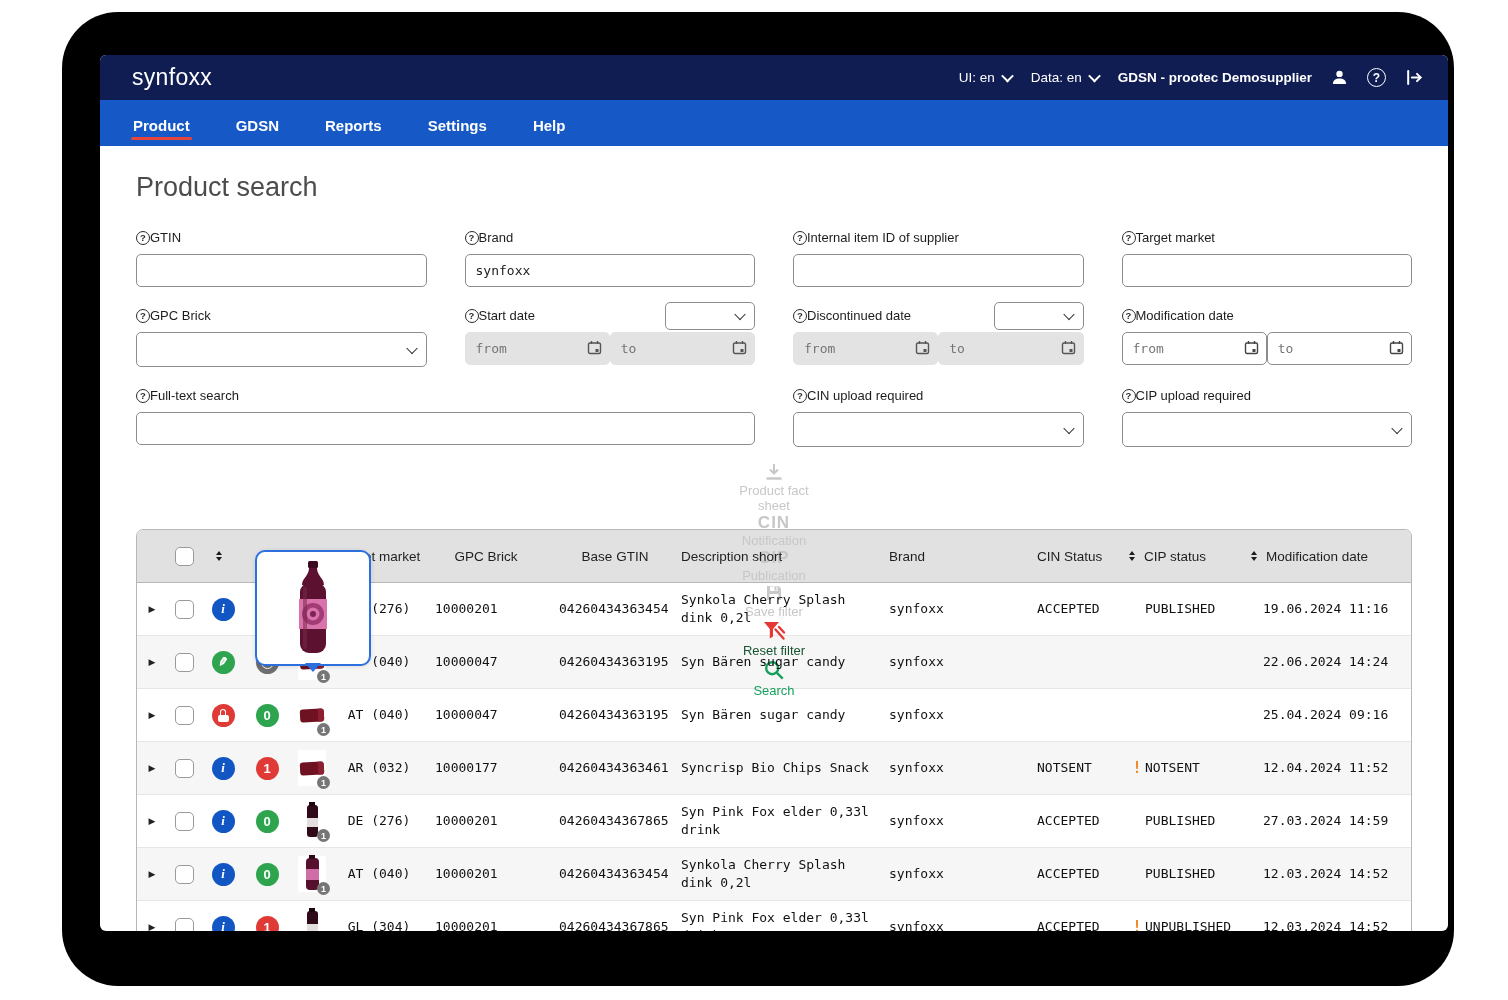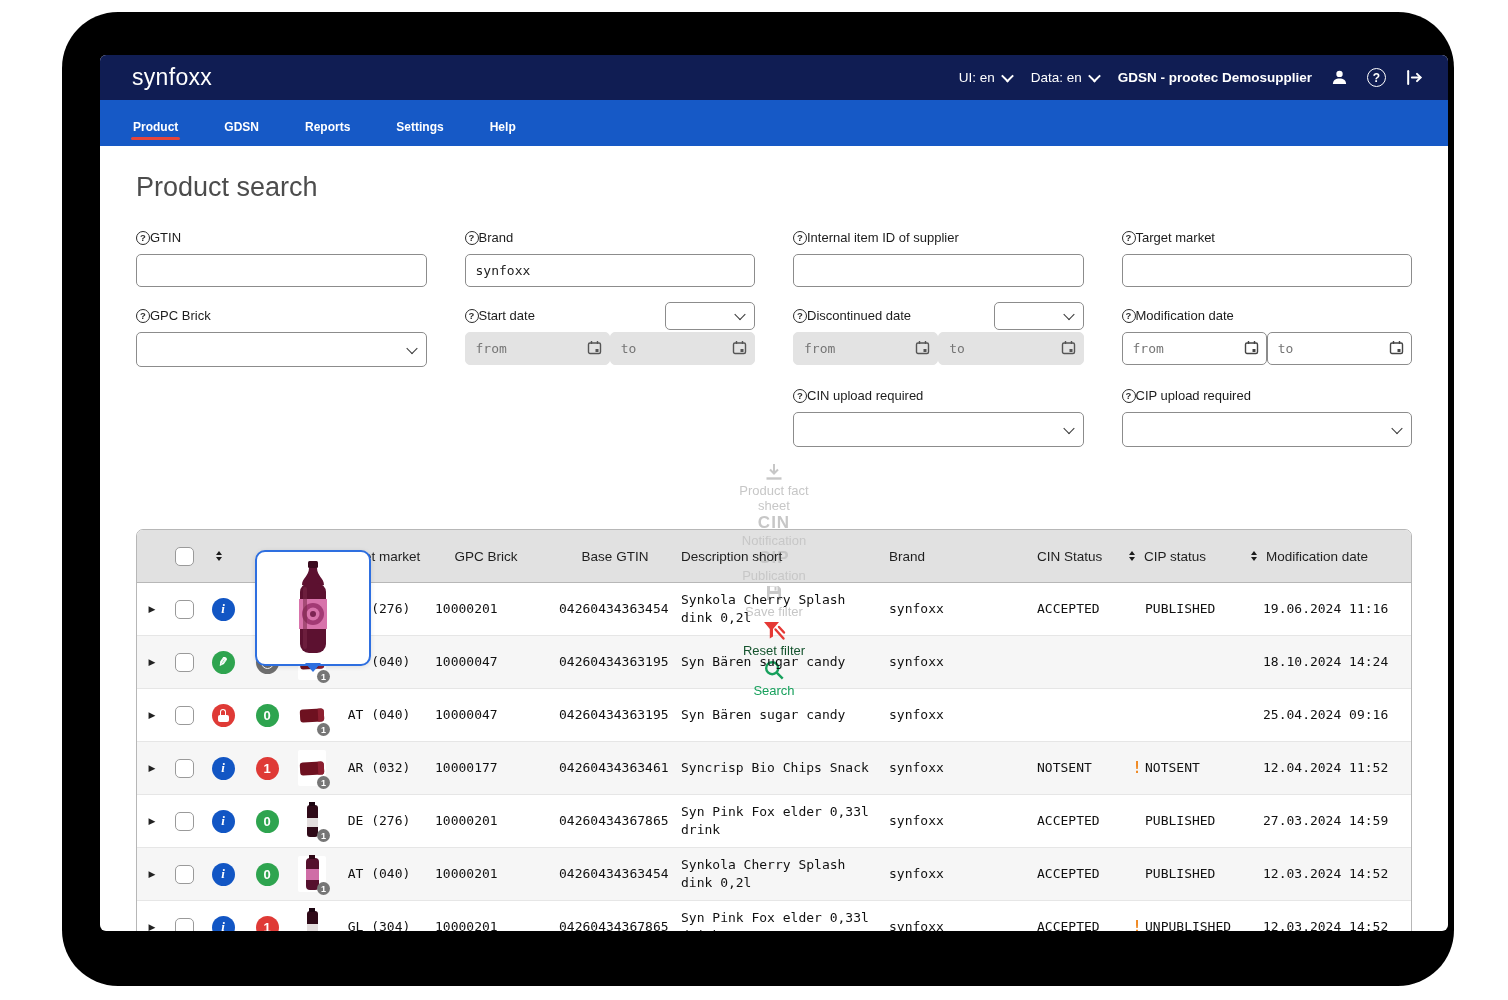--- a/index.html
+++ b/index.html
@@ -13,21 +13,21 @@
   .topbar-right{margin-left:auto;display:flex;align-items:center;gap:19px;font-size:13.5px;}
   .lang{display:flex;align-items:center;gap:8px;cursor:pointer;}
   .chev-w{width:7px;height:7px;border-right:2px solid #fff;border-bottom:2px solid #fff;transform:rotate(45deg) translate(-1px,-1px);}
   .account{font-weight:700;font-size:13.5px;}
   .icon-btn{background:none;border:none;padding:0;display:flex;align-items:center;cursor:pointer;}
   .q-light{width:19px;height:19px;border:1.6px solid #fff;border-radius:50%;display:inline-flex;align-items:center;justify-content:center;color:#fff;font-size:12px;font-weight:700;box-sizing:border-box;}
   .q-light::after{content:"?";}
 
   
   .mainnav{height:46px;background:#1659c6;display:flex;align-items:flex-end;gap:46px;padding:0 0 0 33px;}
-  .nav-item{color:#fff;font-size:12px;font-weight:700;text-decoration:none;padding-bottom:12px;position:relative;cursor:pointer;}
+  .nav-item{color:#fff;font-size:15px;font-weight:700;text-decoration:none;padding-bottom:12px;position:relative;cursor:pointer;}
   .nav-item.active::after{content:"";position:absolute;left:-2px;right:-2px;bottom:6px;height:3px;background:#e5453c;border-radius:2px;}
 
   
   .main{padding:8px 36px 0;position:relative;}
   h1{font-size:27px;color:#4c4c4c;font-weight:400;margin:18px 0 22px;}
 
   .filter-grid{display:grid;grid-template-columns:repeat(4,1fr);column-gap:38px;row-gap:16px;}
   .field{display:flex;flex-direction:column;}
   .flabel{display:flex;align-items:center;justify-content:space-between;height:25px;margin-bottom:4px;}
   .flabel .lab-left{display:flex;align-items:center;gap:0;font-size:13px;color:#1c1c1c;}
@@ -280,20 +280,29 @@
               </svg></span>
           <span class="date-box"><input class="txt" placeholder="to" style="">
             <svg class="cal" width="15" height="15" viewBox="0 0 15 15" fill="none" stroke="#444" stroke-width="1.4">
                 <rect x="1.5" y="3" width="12" height="10.5" rx="1.5"></rect>
                 <path d="M4.5 1v3M10.5 1v3"></path>
                 <rect x="8.5" y="9" width="3" height="3" fill="#444" stroke="none"></rect>
               </svg></span>
         </div>
       </div>
 
+      <div class="field" style="grid-column:1 / span 2;">
+        <div class="flabel">
+            <span class="lab-left">
+              <span class="q"></span>
+              <span>Full-text search</span>
+            </span>
+          </div>
+        <input class="txt" value="" style="">
+      </div>
 
       <div class="field" style="grid-column:3;">
         <div class="flabel">
             <span class="lab-left">
               <span class="q"></span>
               <span>CIN upload required</span>
             </span>
           </div>
         <div class="fake-select">
             <span class="chev"></span>
@@ -462,21 +471,21 @@
     <span class="td c-target mono">AT (040)</span>
     <span class="td c-gpc mono">10000047</span>
     <span class="td c-gtin mono">04260434363195</span>
     <span class="td c-desc mono">Syn Bären sugar candy</span>
     <span class="td c-brand mono">synfoxx</span>
     <span class="td c-cin mono"></span>
     <span class="td c-cip mono">
               <span class="warn" style="visibility: hidden;"></span>
               <span class="cip-text"></span>
             </span>
-    <span class="td c-date mono">18.10.2024 14:24</span>
+    <span class="td c-date mono">22.06.2024 14:24</span>
   </div>
 
   <div class="tr">
     <span class="td c-exp">
               <span class="expander"></span>
             </span>
     <span class="td c-cb">
               <span class="cb"></span>
             </span>
     <span class="td c-st1">

